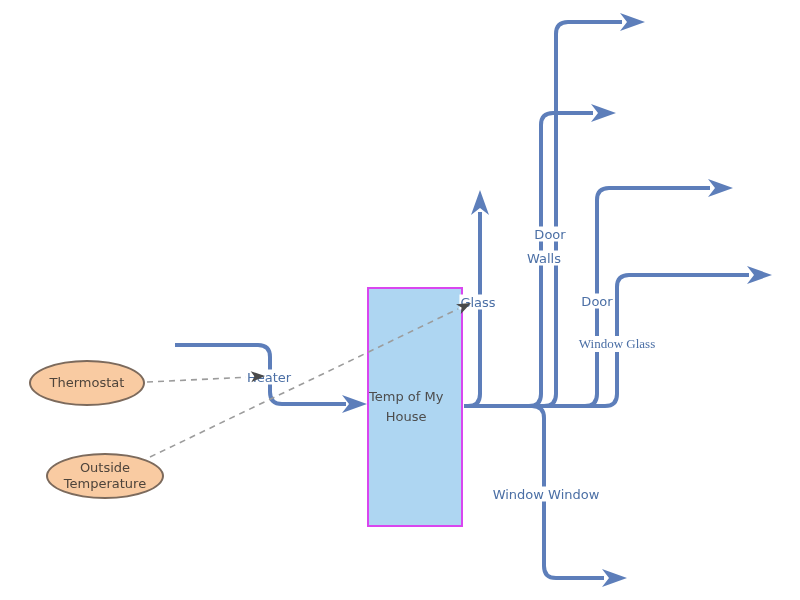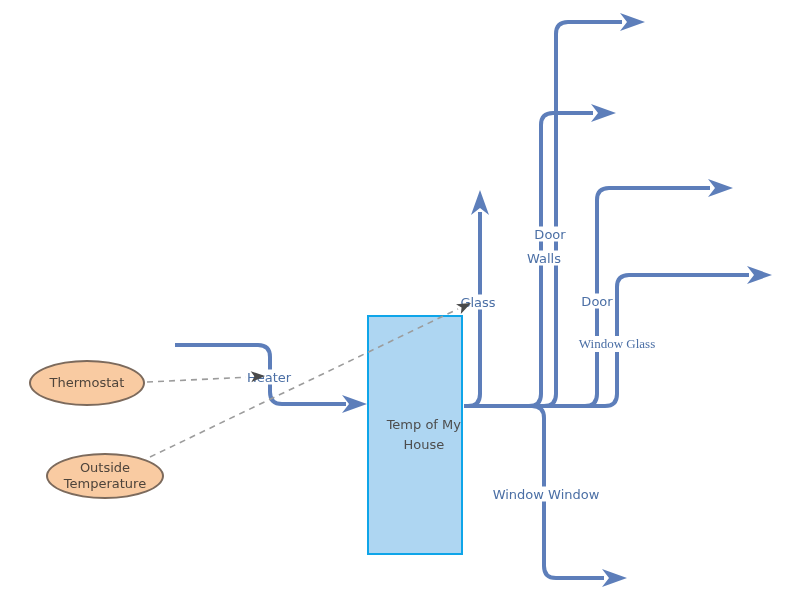--- a/index.html
+++ b/index.html
@@ -9,22 +9,22 @@
   }
   #canvas svg{position:absolute;left:0;top:0;}
   #pipes{z-index:2;}
   #overlay{z-index:6;}
   .pipe{stroke:#5d7eba;stroke-width:4;fill:none;}
   .flow-arrow{fill:#5d7eba;stroke:none;}
   .connector{stroke:#9c9c9c;stroke-width:1.6;stroke-dasharray:6 5;fill:none;}
   .connector-arrow{fill:#4a4a4a;stroke:none;}
   .stock{
     position:absolute;left:367px;top:287px;width:92px;height:236px;
-    background:#aed6f2;border:2px solid #0ea5e9;z-index:1;
-    display:flex;align-items:center;justify-content:flex-end;margin-top:28px;
+    background:#aed6f2;border:2px solid #d946ef;z-index:1;
+    display:flex;align-items:center;justify-content:flex-start;
   }
   .stock-label{
     color:#4d4d4d;font-size:13px;line-height:1.55;text-align:center;
     white-space:pre-line;
   }
   .variable{
     position:absolute;border-radius:50%;background:#f9cba2;border:2px solid #7c6a5c;
     z-index:5;display:flex;align-items:center;justify-content:center;text-align:center;
   }
   .variable-label{color:#4e443b;font-size:13px;line-height:1.2;white-space:pre-line;}

